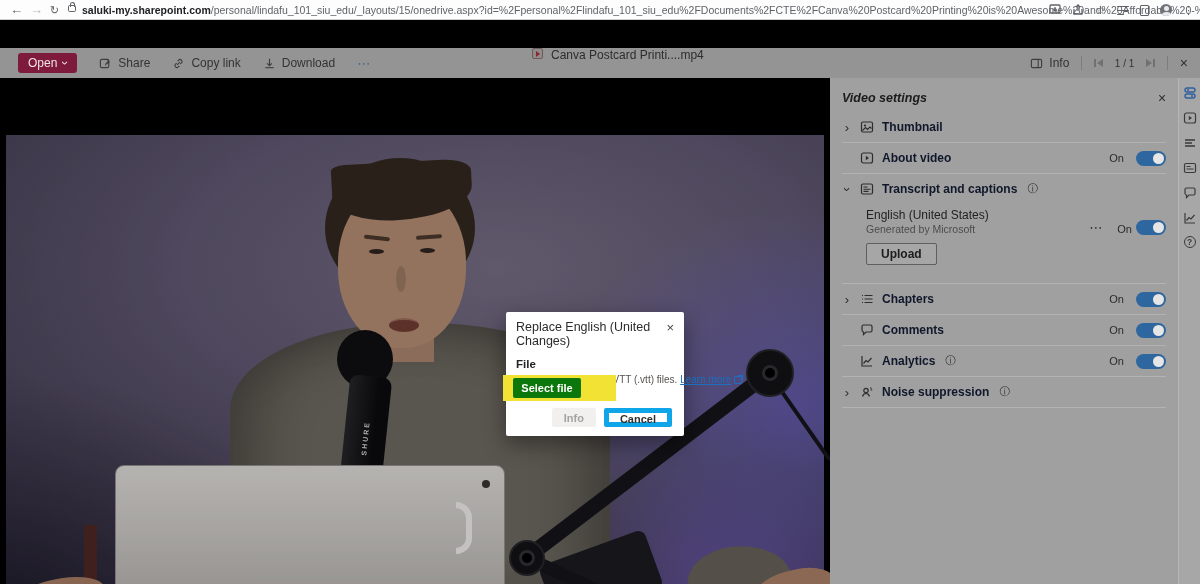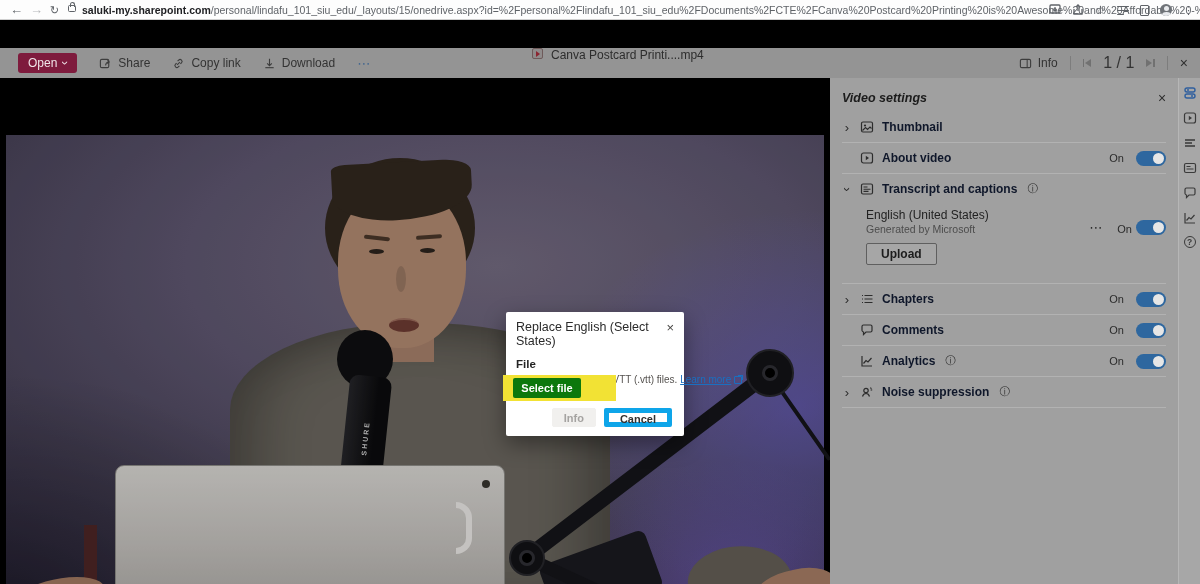--- a/index.html
+++ b/index.html
@@ -43,21 +43,21 @@
   .tb-item { display:flex; align-items:center; gap:6px; font-size:12px; color:#333; cursor:pointer; }
   .tb-item svg { width:13px; height:13px; }
   .tb-dots { color:#46688f; font-size:13px; letter-spacing:1px; cursor:pointer; }
   .tb-center { position:absolute; left:532px; top:0; height:30px; display:flex; align-items:flex-start; gap:8px; }
   .file-ico { width:11px; height:11px; border:1px solid #6e5a5a; border-radius:2px; background:#8f8b8b;
     display:flex; align-items:center; justify-content:center; }
   .file-ico i { width:0; height:0; border-left:4px solid #8c2531; border-top:3px solid transparent; border-bottom:3px solid transparent; margin-left:1px; }
   .tb-title { font-size:12px; color:#2d2d2d; }
   .tb-right { position:absolute; right:12px; top:0; height:30px; display:flex; align-items:center; gap:12px; color:#333; }
   .tb-right .sep { width:1px; height:14px; background:#7d7d7d; }
-  .pg { font-size:16px; color:#333; }
+  .pg { font-size:10px; color:#333; }
   .navtri { display:flex; align-items:center; gap:1px; opacity:.55; cursor:default; }
   .navtri .bar { width:1.5px; height:8px; background:#555; }
   .tri-l { width:0; height:0; border-right:6px solid #555; border-top:4px solid transparent; border-bottom:4px solid transparent; }
   .tri-r { width:0; height:0; border-left:6px solid #555; border-top:4px solid transparent; border-bottom:4px solid transparent; }
   .x-btn { font-size:14px; color:#2f2f2f; cursor:pointer; line-height:1; }
 
   
   #video { position:absolute; left:0; top:30px; width:830px; height:534px; background:#000; overflow:hidden; }
   .footage { position:absolute; left:6px; top:57px; width:818px; height:468px;
     background:
@@ -455,21 +455,21 @@
       <svg viewBox="0 0 14 14">
           <path d="M2 2v10h10" fill="none" stroke="#3a3a3a" stroke-width="1.2"></path>
           <path d="M3.5 9.5L6 6.5l2 1.5 3.5-4" fill="none" stroke="#3a3a3a" stroke-width="1.2"></path>
         </svg>
     </span>
     <span class="help-circ">?</span>
   </div>
 
   <div id="dialog">
     <div class="dlg-head">
-      <span class="dlg-title">Replace English (Select States)</span>
+      <span class="dlg-title">Replace English (United Changes)</span>
       <span class="dlg-close">×</span>
     </div>
     <div class="dlg-file">File</div>
     <div class="dlg-support">
       <span>Stream supports WebVTT (.vtt) files.</span>
       <span class="lnk">Learn more</span><span class="ext-ico"></span>
     </div>
     <div class="hl-yellow"></div>
     <button class="select-btn">Select file</button>
     <div class="dlg-footer">

